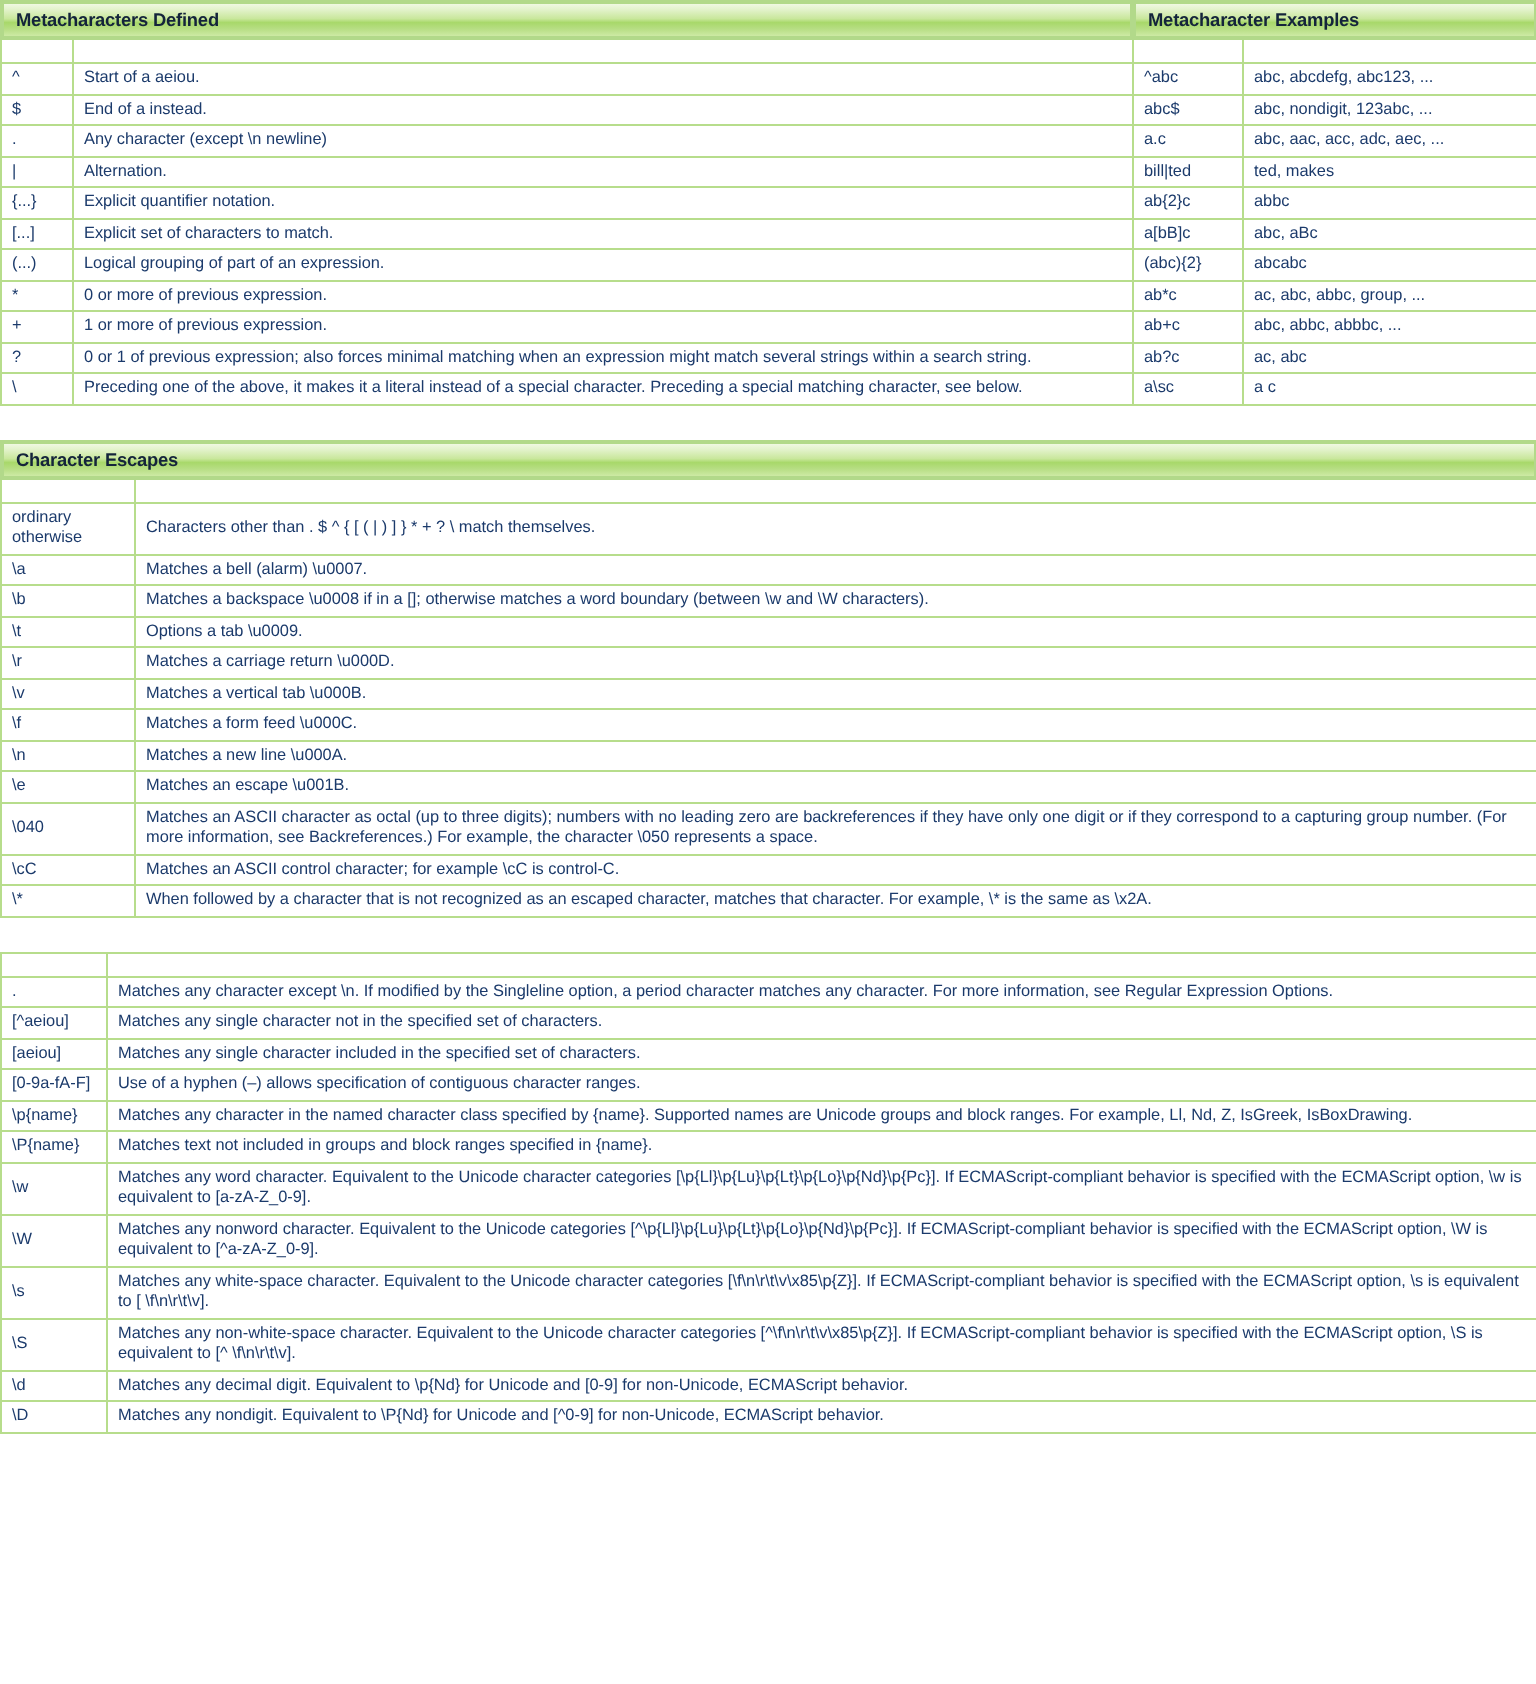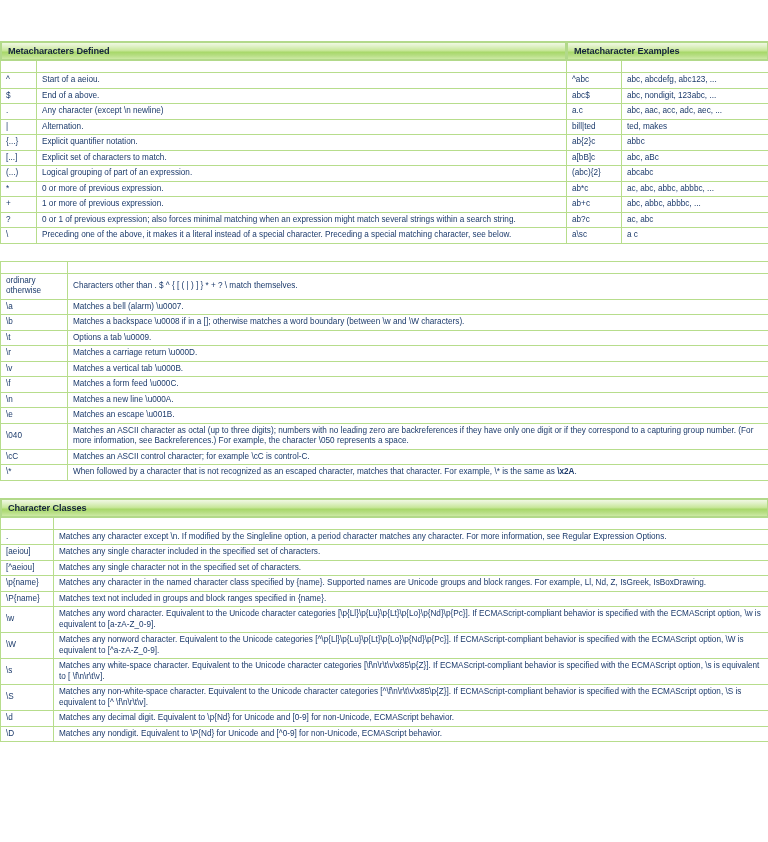--- a/index.html
+++ b/index.html
@@ -12,21 +12,20 @@
     height: 842px;
     font-family: "Liberation Sans", sans-serif;
     font-size: 8.2px;
     color: #1b3a6b;
     overflow: hidden;
   }
 
   .sheet {
     width: 768px;
     box-sizing: border-box;
-    margin-top: 41px;
   }
 
   .section {
     width: 100%;
   }
 
   .tbl {
     width: 100%;
     border-collapse: collapse;
     table-layout: fixed;
@@ -76,21 +75,21 @@
     color: #1b3a6b;
   }
   .tbl td.cell.key {
     white-space: normal;
   }
   .tbl td.cell.desc { }
   .gap {
     height: 17px;
     background: #ffffff;
   }
-  b { font-weight: bold; }
+  b { font-weight: normal; }
 </style>
 </head>
 <body>
 
 <div class="sheet">
 
   <div class="section">
     <table class="tbl">
       <colgroup>
         <col style="width:36px">
@@ -116,21 +115,21 @@
       </tbody>
       <tbody>
           <tr>
             <td class="cell key">^</td>
             <td class="cell desc">Start of a aeiou.</td>
             <td class="cell example">^abc</td>
             <td class="cell matches">abc, abcdefg, abc123, ...</td>
           </tr>
           <tr>
             <td class="cell key">$</td>
-            <td class="cell desc">End of a above.</td>
+            <td class="cell desc">End of a instead.</td>
             <td class="cell example">abc$</td>
             <td class="cell matches">abc, nondigit, 123abc, ...</td>
           </tr>
           <tr>
             <td class="cell key">.</td>
             <td class="cell desc">Any character (except \n newline)</td>
             <td class="cell example">a.c</td>
             <td class="cell matches">abc, aac, acc, adc, aec, ...</td>
           </tr>
           <tr>
@@ -154,21 +153,21 @@
           <tr>
             <td class="cell key">(...)</td>
             <td class="cell desc">Logical grouping of part of an expression.</td>
             <td class="cell example">(abc){2}</td>
             <td class="cell matches">abcabc</td>
           </tr>
           <tr>
             <td class="cell key">*</td>
             <td class="cell desc">0 or more of previous expression.</td>
             <td class="cell example">ab*c</td>
-            <td class="cell matches">ac, abc, abbc, abbbc, ...</td>
+            <td class="cell matches">ac, abc, abbc, group, ...</td>
           </tr>
           <tr>
             <td class="cell key">+</td>
             <td class="cell desc">1 or more of previous expression.</td>
             <td class="cell example">ab+c</td>
             <td class="cell matches">abc, abbc, abbbc, ...</td>
           </tr>
           <tr>
             <td class="cell key">?</td>
             <td class="cell desc">0 or 1 of previous expression; also forces minimal matching when an expression might match several strings within a search string.</td>
@@ -187,20 +186,25 @@
 
   <div class="gap"></div>
 
   <div class="section">
     <table class="tbl">
       <colgroup>
         <col style="width:67px">
         <col style="width:701px">
       </colgroup>
       <tbody>
+        <tr class="hdr-row">
+          <td colspan="2">
+              <div class="hdr-cell">Character Escapes</div>
+            </td>
+        </tr>
         <tr class="spacer-row">
           <td></td>
           <td></td>
         </tr>
       </tbody>
       <tbody>
           <tr>
             <td class="cell key">ordinary otherwise</td>
             <td class="cell desc">Characters other than . $ ^ { [ ( | ) ] } * + ? \ match themselves.</td>
           </tr>
@@ -254,42 +258,41 @@
 
   <div class="gap"></div>
 
   <div class="section">
     <table class="tbl">
       <colgroup>
         <col style="width:53px">
         <col style="width:715px">
       </colgroup>
       <tbody>
-        <tr class="hdr-row">
-          <td colspan="2">
-              <div class="hdr-cell">Character Classes</div>
-            </td>
-        </tr>
         <tr class="spacer-row">
           <td></td>
           <td></td>
         </tr>
       </tbody>
       <tbody>
           <tr>
             <td class="cell key">.</td>
             <td class="cell desc">Matches any character except \n. If modified by the Singleline option, a period character matches any character. For more information, see Regular Expression Options.</td>
           </tr>
           <tr>
+            <td class="cell key">[^aeiou]</td>
+            <td class="cell desc">Matches any single character not in the specified set of characters.</td>
+          </tr>
+          <tr>
             <td class="cell key">[aeiou]</td>
             <td class="cell desc">Matches any single character included in the specified set of characters.</td>
           </tr>
           <tr>
-            <td class="cell key">[^aeiou]</td>
-            <td class="cell desc">Matches any single character not in the specified set of characters.</td>
+            <td class="cell key">[0-9a-fA-F]</td>
+            <td class="cell desc">Use of a hyphen (–) allows specification of contiguous character ranges.</td>
           </tr>
           <tr>
             <td class="cell key">\p{name}</td>
             <td class="cell desc">Matches any character in the named character class specified by {name}. Supported names are Unicode groups and block ranges. For example, Ll, Nd, Z, IsGreek, IsBoxDrawing.</td>
           </tr>
           <tr>
             <td class="cell key">\P{name}</td>
             <td class="cell desc">Matches text not included in groups and block ranges specified in {name}.</td>
           </tr>
           <tr>

